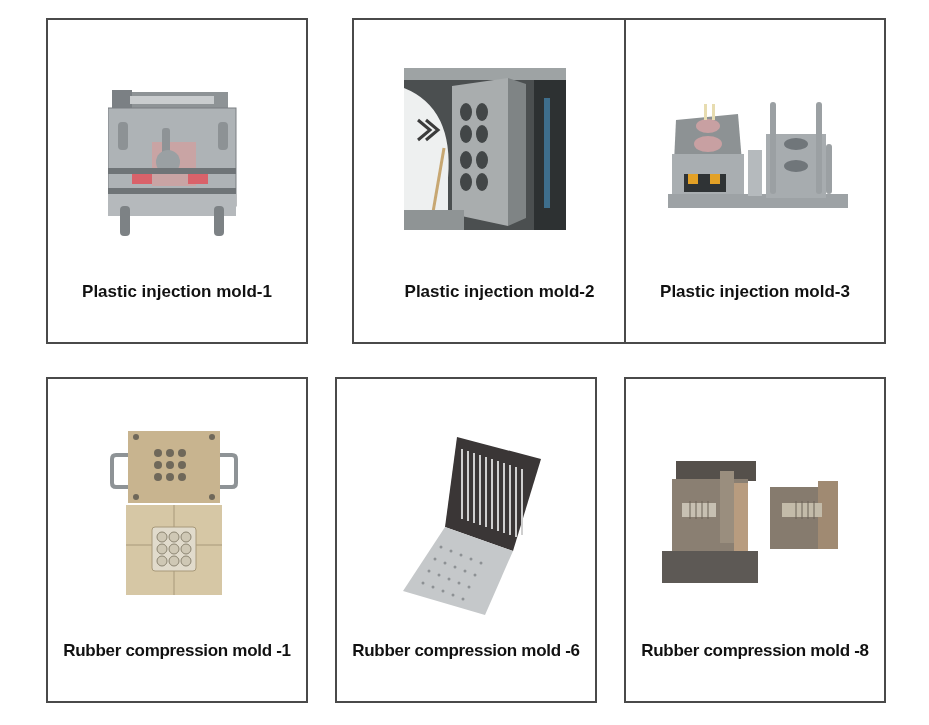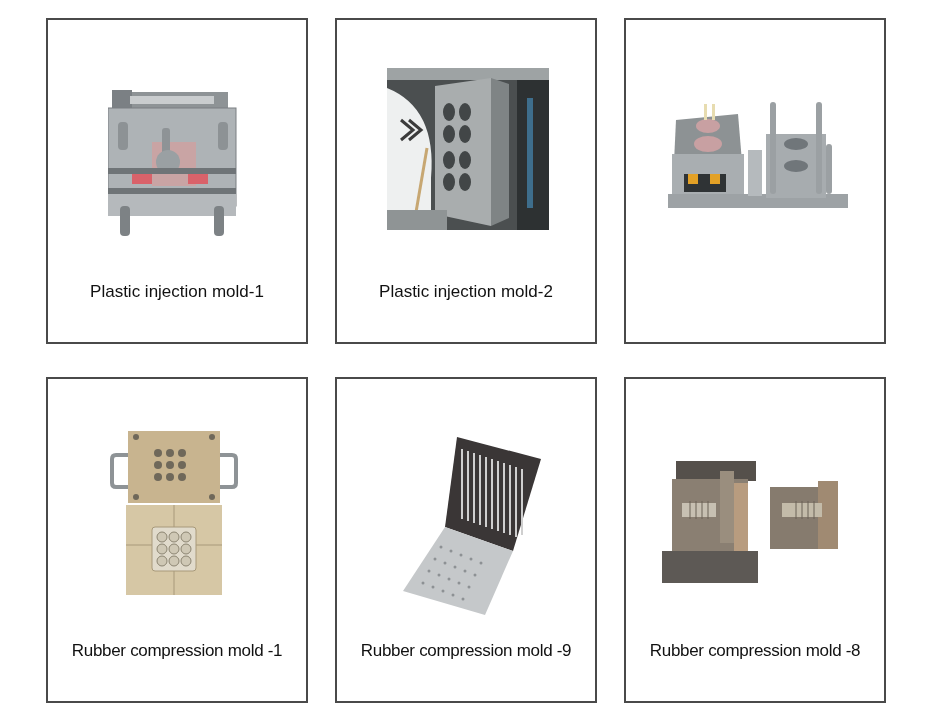--- a/index.html
+++ b/index.html
@@ -2,21 +2,21 @@
 <html><head>
 <meta charset="utf-8">
 <style>
   html, body { margin:0; padding:0; background:#ffffff; }
   body { width:929px; height:725px; position:relative; overflow:hidden;
          font-family:"Liberation Sans", sans-serif; }
   .card { position:absolute; width:258px; height:322px; border:2px solid #4a4a4a;
           background:#ffffff; box-sizing:content-box; }
   .card .img { position:absolute; }
   .card .caption { position:absolute; left:0; right:0; top:262px; text-align:center;
-                   font-weight:normal; font-size:17px; color:#111; letter-spacing:0; white-space:nowrap; }
+                   font-weight:bold; font-size:17px; color:#111; letter-spacing:0; white-space:nowrap; }
   .row2 .caption { font-size:17px; letter-spacing:-0.3px; }
   svg { display:block; }
 </style>
 </head>
 <body>
 
 <div class="card" style="left:46px; top:18px;">
   <div class="img" style="left:60px; top:68px;">
     <svg width="132" height="152" viewBox="0 0 132 152">
       <rect x="10" y="4" width="110" height="20" fill="#8e9396"></rect>
@@ -34,21 +34,21 @@
       <rect x="10" y="34" width="10" height="28" rx="4" fill="#8d9295"></rect>
       <rect x="110" y="34" width="10" height="28" rx="4" fill="#8d9295"></rect>
       <rect x="0" y="106" width="128" height="22" fill="#b5b9bc"></rect>
       <rect x="12" y="118" width="10" height="30" rx="4" fill="#7d8285"></rect>
       <rect x="106" y="118" width="10" height="30" rx="4" fill="#7d8285"></rect>
     </svg>
   </div>
   <div class="caption">Plastic injection mold-1</div>
 </div>
 
-<div class="card" style="left:335px; top:18px;">
+<div class="card" style="left:352px; top:18px;padding-left:33px;">
   <div class="img" style="left:50px; top:48px;">
     <svg width="162" height="162" viewBox="0 0 162 162">
       <rect width="162" height="162" fill="#4b4f50"></rect>
       <rect x="0" y="0" width="162" height="12" fill="#9ea3a4"></rect>
       <path d="M0 20 Q50 40 44 110 L44 150 L0 150 Z" fill="#eef0f0"></path>
       <path d="M14 52 L26 62 L14 72 M22 52 L34 62 L22 72" stroke="#3b3b3b" stroke-width="3" fill="none"></path>
       <line x1="40" y1="80" x2="28" y2="150" stroke="#c7a772" stroke-width="3"></line>
       <polygon points="48,18 104,10 104,158 48,146" fill="#a9adae"></polygon>
       <polygon points="104,10 122,16 122,150 104,158" fill="#7f8485"></polygon>
       <g fill="#424647">
@@ -84,20 +84,21 @@
       <rect x="44" y="74" width="10" height="10" fill="#e3a126"></rect>
       <rect x="82" y="50" width="14" height="46" fill="#b5babd"></rect>
       <rect x="100" y="34" width="60" height="64" fill="#a7acaf"></rect>
       <ellipse cx="130" cy="44" rx="12" ry="6" fill="#70767a"></ellipse>
       <ellipse cx="130" cy="66" rx="12" ry="6" fill="#70767a"></ellipse>
       <rect x="104" y="2" width="6" height="92" rx="3" fill="#9ba0a3"></rect>
       <rect x="150" y="2" width="6" height="92" rx="3" fill="#9ba0a3"></rect>
       <rect x="160" y="44" width="6" height="50" rx="3" fill="#9ba0a3"></rect>
     </svg>
   </div>
+  <div class="caption">Plastic injection mold-3</div>
 </div>
 
 <div class="card row2" style="left:46px; top:377px;">
   <div class="img" style="left:62px; top:50px;">
     <svg width="128" height="168" viewBox="0 0 128 168">
       <path d="M18 26 L6 26 Q2 26 2 30 L2 54 Q2 58 6 58 L18 58" stroke="#8e9396" stroke-width="4" fill="none"></path>
       <path d="M110 26 L122 26 Q126 26 126 30 L126 54 Q126 58 122 58 L110 58" stroke="#8e9396" stroke-width="4" fill="none"></path>
       <rect x="18" y="2" width="92" height="72" fill="#c8b48f"></rect>
       <g fill="#6f685a">
         <circle cx="48" cy="24" r="4"></circle>
@@ -169,21 +170,21 @@
           <circle cx="58" cy="148" r="1.5"></circle>
           <circle cx="68" cy="152" r="1.5"></circle>
         <circle cx="22" cy="148" r="1.5"></circle>
           <circle cx="32" cy="152" r="1.5"></circle>
           <circle cx="42" cy="156" r="1.5"></circle>
           <circle cx="52" cy="160" r="1.5"></circle>
           <circle cx="62" cy="164" r="1.5"></circle>
       </g>
     </svg>
   </div>
-  <div class="caption">Rubber compression mold -9</div>
+  <div class="caption">Rubber compression mold -6</div>
 </div>
 
 <div class="card row2" style="left:624px; top:377px;">
   <div class="img" style="left:36px; top:80px;">
     <svg width="192" height="126" viewBox="0 0 192 126">
       <rect x="14" y="2" width="80" height="20" fill="#55504b"></rect>
       <rect x="10" y="20" width="76" height="74" fill="#8a7f72"></rect>
       <rect x="58" y="12" width="14" height="72" fill="#9a8e7e"></rect>
       <rect x="72" y="24" width="14" height="70" fill="#b89c7f"></rect>
       <rect x="20" y="44" width="34" height="14" fill="#c7c0b2"></rect>

